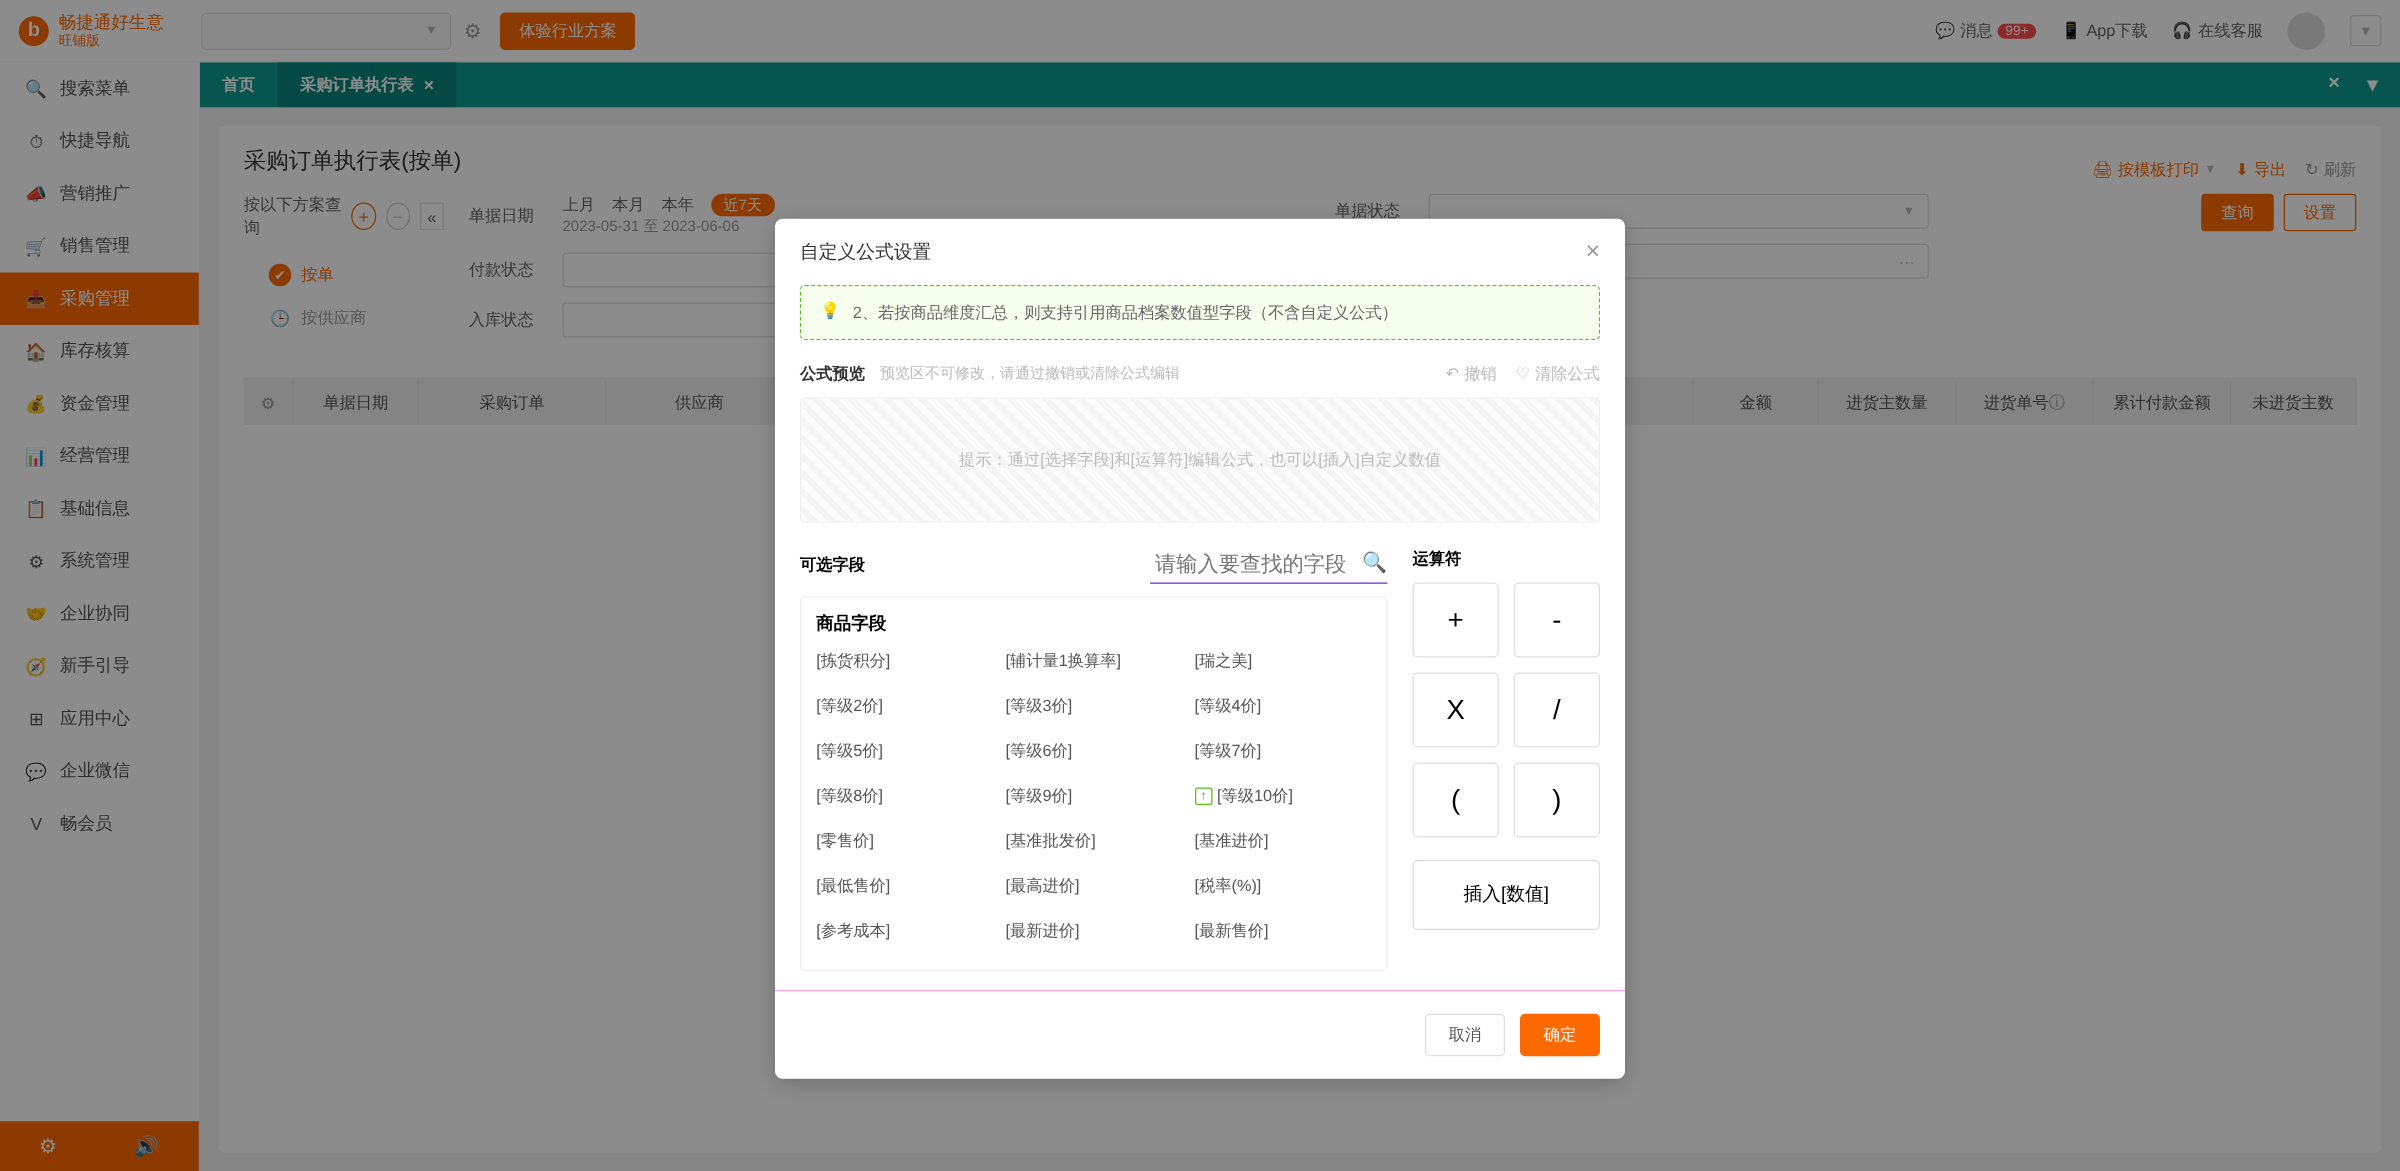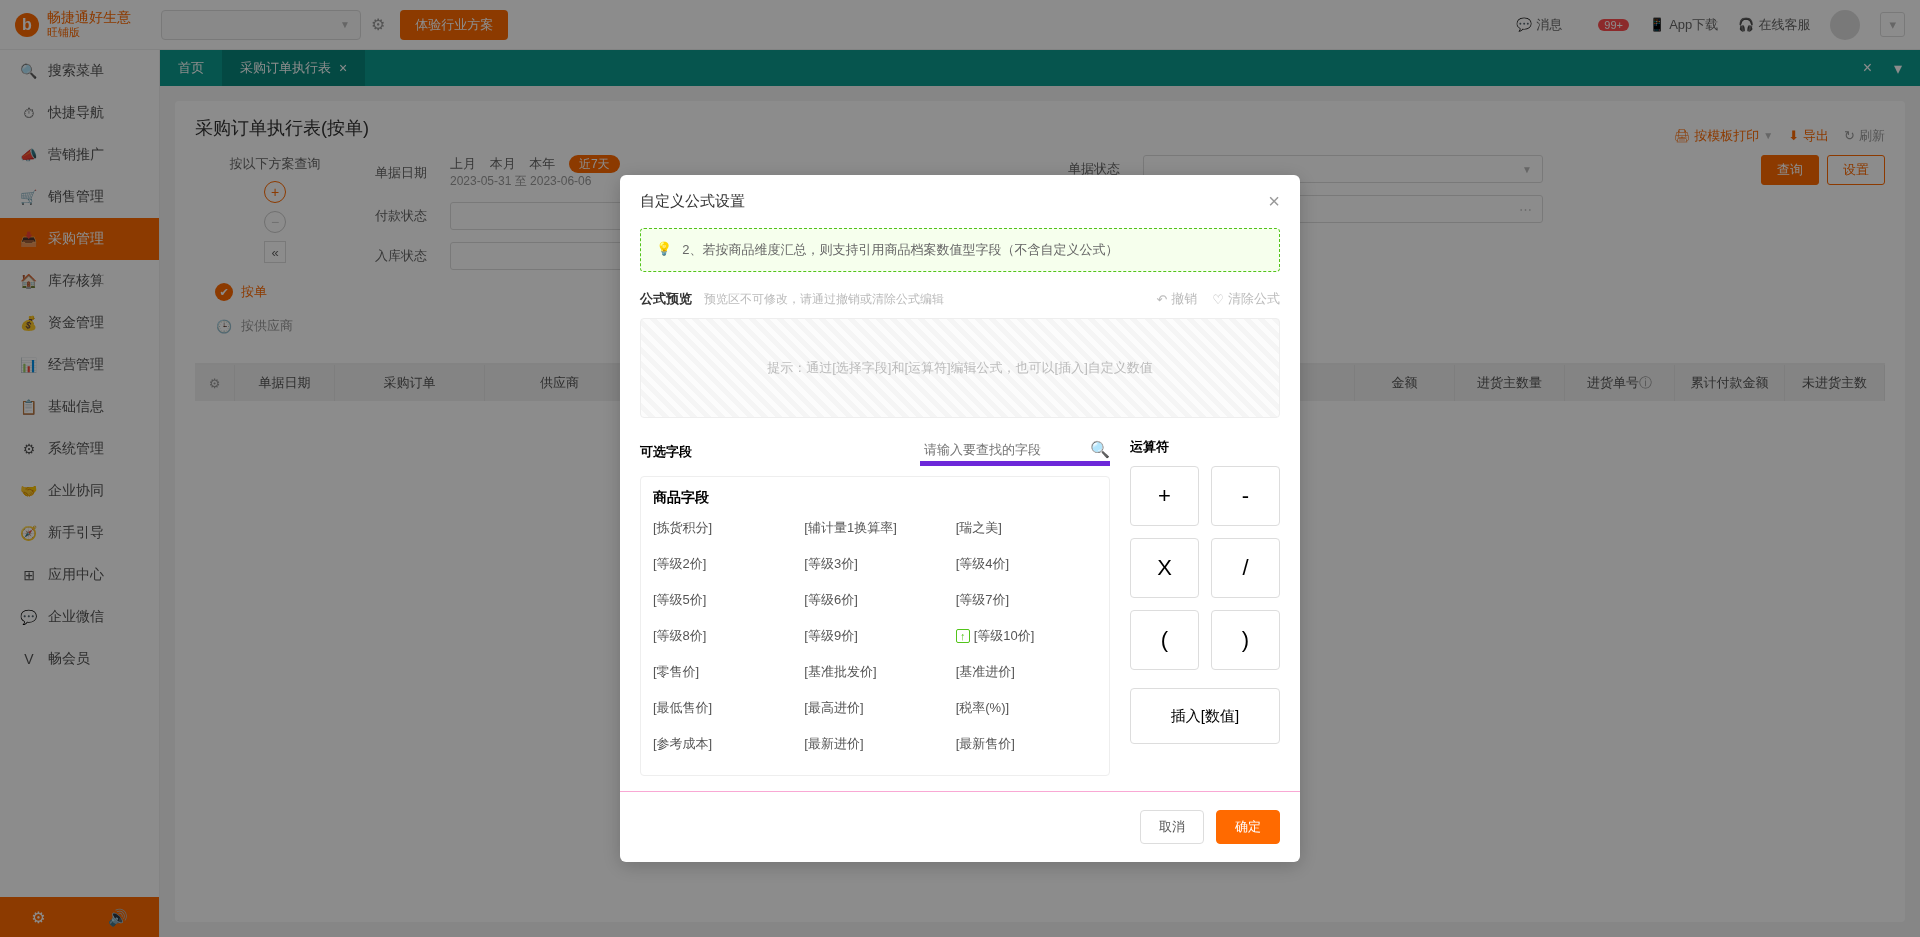--- a/index.html
+++ b/index.html
@@ -9,49 +9,49 @@
     .top-header { height: 50px; background: #fff; display: flex; align-items: center; padding: 0 15px; border-bottom: 1px solid #eee; }
     .logo-area { display: flex; align-items: center; gap: 8px; }
     .logo-icon { width: 24px; height: 24px; background: #ff6a00; border-radius: 50%; color: #fff; display: flex; align-items: center; justify-content: center; font-weight: bold; }
     .logo-text { color: #ff6a00; font-size: 14px; }
     .logo-sub { color: #ff6a00; font-size: 11px; margin-top: -2px; }
     .org-select { margin-left: 30px; width: 200px; height: 30px; border: 1px solid #ddd; border-radius: 4px; background: #fafafa; display: flex; align-items: center; justify-content: flex-end; padding: 0 10px; }
     .gear-btn { margin-left: 10px; color: #999; }
     .primary-btn { margin-left: 15px; background: #ff6a00; color: #fff; border: none; padding: 6px 15px; border-radius: 4px; font-size: 13px; cursor: pointer; }
     .header-right { margin-left: auto; display: flex; align-items: center; gap: 20px; color: #666; font-size: 13px; }
     .hr-item { display: flex; align-items: center; gap: 4px; cursor: pointer; }
-    .badge { background: #ff4d4f; color: #fff; border-radius: 10px; padding: 0 6px; font-size: 11px; margin-left: 32px; }
+    .badge { background: #ff4d4f; color: #fff; border-radius: 10px; padding: 0 6px; font-size: 11px; }
     .avatar { width: 30px; height: 30px; background: #ddd; border-radius: 50%; }
 
     
     .sidebar { position: absolute; left: 0; top: 50px; width: 160px; bottom: 0; background: #fff; border-right: 1px solid #eee; }
     .sb-item { display: flex; align-items: center; gap: 10px; padding: 12px 20px; color: #555; font-size: 14px; cursor: pointer; }
     .sb-item.active { background: #ff6a00; color: #fff; }
     .sb-footer { position: absolute; bottom: 0; left: 0; right: 0; height: 40px; background: #ff6a00; display: flex; align-items: center; justify-content: space-around; color: #fff; }
     .sb-icon { width: 18px; display: inline-flex; justify-content: center; }
 
     
-    .tabs-bar { position: absolute; left: 160px; top: 50px; right: 0; height: 36px; background: #0b9c8e; display: flex; align-items: center; }
+    .tabs-bar { position: absolute; left: 160px; top: 50px; right: 0; height: 36px; background: #0b9c8e; display: flex; align-items: center; font-weight: bold; }
     .tab { padding: 0 18px; height: 36px; display: flex; align-items: center; color: #fff; font-size: 13px; cursor: pointer; gap: 8px; }
     .tab.active { background: #08857a; }
     .tab-close { cursor: pointer; font-size: 14px; }
     .tabs-right { margin-left: auto; display: flex; gap: 6px; padding-right: 10px; color: #fff; }
     .tabs-right span { cursor: pointer; padding: 4px 8px; }
 
     
     .main { position: absolute; left: 160px; top: 86px; right: 0; bottom: 0; background: #f5f5f5; padding: 15px; }
     .page-box { background: #fff; border-radius: 4px; padding: 15px 20px; min-height: 100%; }
     .page-title { font-size: 18px; color: #333; margin-bottom: 15px; }
     .page-actions { float: right; display: flex; gap: 15px; align-items: center; color: #ff6a00; font-size: 13px; }
     .pa-item { display: flex; align-items: center; gap: 4px; cursor: pointer; }
     .pa-item.gray { color: #999; }
 
     .filter-row { display: flex; align-items: flex-start; gap: 20px; margin-bottom: 20px; }
     .filter-left { width: 160px; }
-    .fl-header { display: flex; align-items: center; gap: 8px; font-size: 13px; color: #666; margin-bottom: 12px; flex-direction: column; }
+    .fl-header { display: flex; align-items: center; gap: 8px; font-size: 13px; color: #666; margin-bottom: 12px; }
     .circ-btn { width: 22px; height: 22px; border: 1px solid #ff6a00; border-radius: 50%; color: #ff6a00; display: inline-flex; align-items: center; justify-content: center; cursor: pointer; font-size: 14px; }
     .circ-btn.gray { border-color: #ccc; color: #ccc; }
     .collapse-btn { border: 1px solid #ddd; width: 22px; height: 22px; display: inline-flex; align-items: center; justify-content: center; }
     .fl-opt { display: flex; align-items: center; gap: 8px; font-size: 13px; color: #999; padding: 8px 0 8px 20px; cursor: pointer; }
     .fl-opt.active { color: #ff6a00; }
     .fl-opt-icon { width: 18px; height: 18px; border-radius: 50%; display: inline-flex; align-items: center; justify-content: center; }
     .fl-opt.active .fl-opt-icon { background: #ff6a00; color: #fff; font-size: 11px; }
 
     .filter-right { flex: 1; }
     .fr-row { display: flex; align-items: center; gap: 15px; margin-bottom: 12px; font-size: 13px; }
@@ -82,21 +82,21 @@
     .preview-head { display: flex; align-items: center; gap: 12px; font-size: 13px; margin-bottom: 10px; }
     .preview-title { font-weight: bold; color: #333; }
     .preview-hint { color: #bbb; font-size: 12px; }
     .preview-actions { margin-left: auto; display: flex; gap: 15px; color: #bbb; font-size: 13px; }
     .pact { display: flex; align-items: center; gap: 4px; cursor: pointer; }
     .preview-box { height: 100px; border: 1px solid #eee; background: repeating-linear-gradient(45deg,#fcfcfc,#fcfcfc 5px,#f5f5f5 5px,#f5f5f5 10px); border-radius: 4px; display: flex; align-items: center; justify-content: center; color: #bbb; font-size: 13px; margin-bottom: 20px; }
     .body-row { display: flex; gap: 20px; }
     .fields-col { flex: 1; }
     .fields-head { display: flex; justify-content: space-between; align-items: center; margin-bottom: 10px; }
     .fields-title { font-size: 13px; font-weight: bold; }
-    .field-search { border: none; border-bottom: 5px solid #6d28d9; outline: none; font-size: 13px; padding: 4px 25px 4px 4px; width: 190px; }
+    .field-search { border: none; border-bottom: 1px solid #6d28d9; outline: none; font-size: 17px; padding: 4px 25px 4px 4px; width: 190px; }
     .search-ico-orange { color: #ff6a00; position: absolute; right: 0; top: 2px; }
     .search-wrap { position: relative; }
     .fields-box { border: 1px solid #eee; border-radius: 4px; height: 300px; overflow-y: auto; padding: 12px; }
     .fields-section-title { font-weight: bold; font-size: 14px; margin-bottom: 12px; }
     .fields-grid { display: grid; grid-template-columns: repeat(3,1fr); gap: 18px 10px; font-size: 13px; color: #555; }
     .field-item { cursor: pointer; display: flex; align-items: center; gap: 4px; }
     .up-icon { color: #52c41a; font-size: 11px; border: 1px solid #52c41a; width: 14px; height: 14px; display: inline-flex; align-items: center; justify-content: center; border-radius: 2px;}
     .ops-col { width: 150px; }
     .ops-title { font-size: 13px; font-weight: bold; margin-bottom: 10px; }
     .ops-grid { display: grid; grid-template-columns: 1fr 1fr; gap: 12px; margin-bottom: 18px; }

